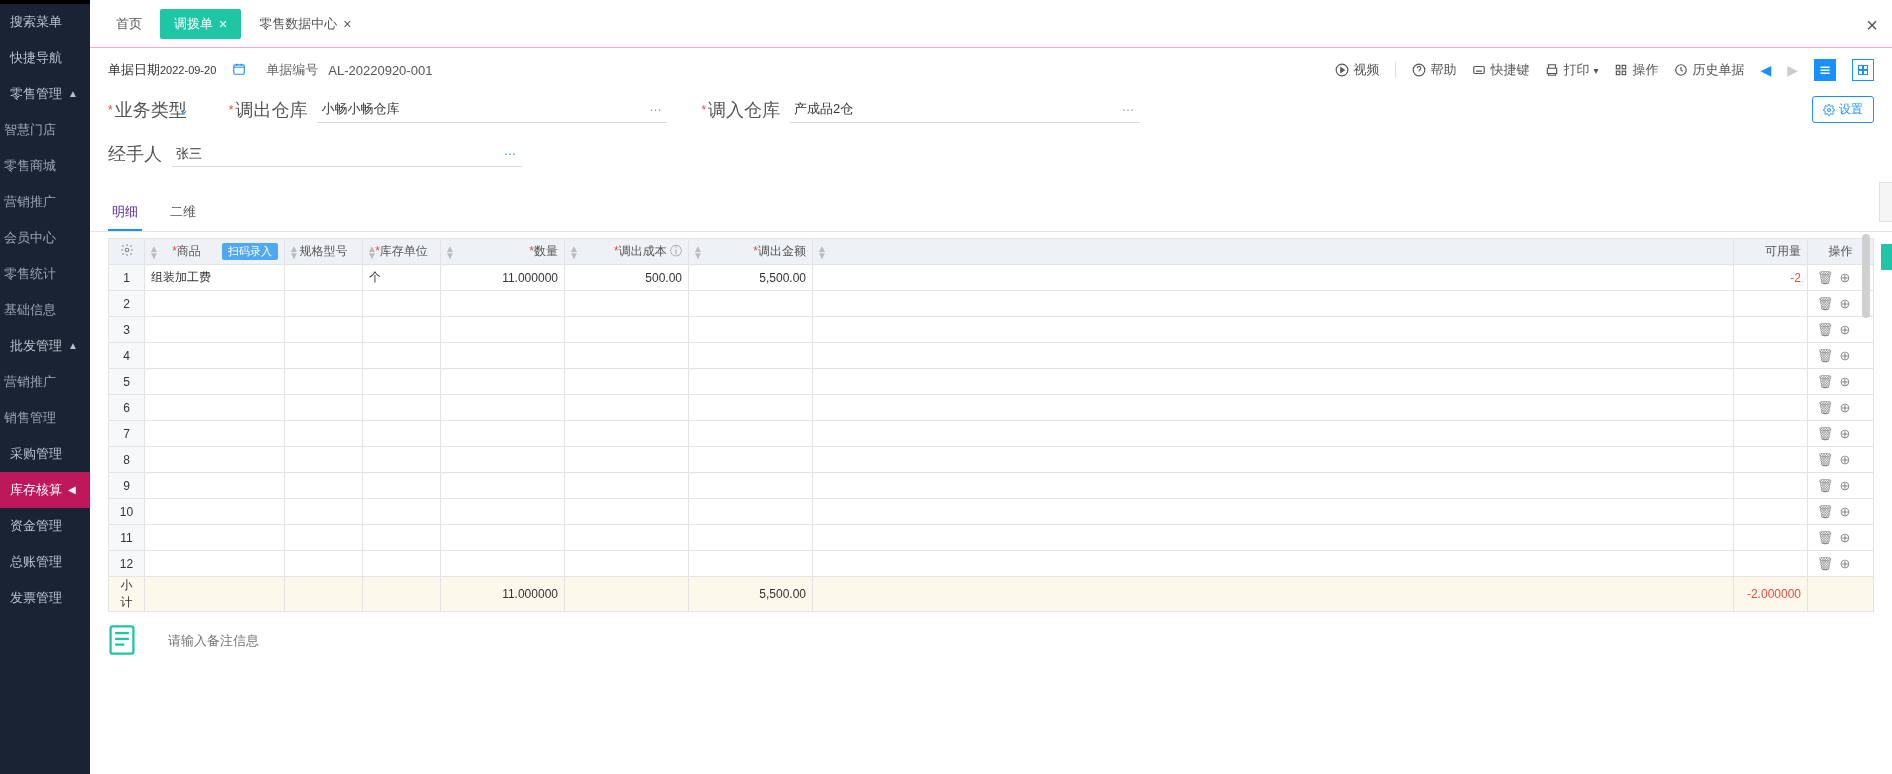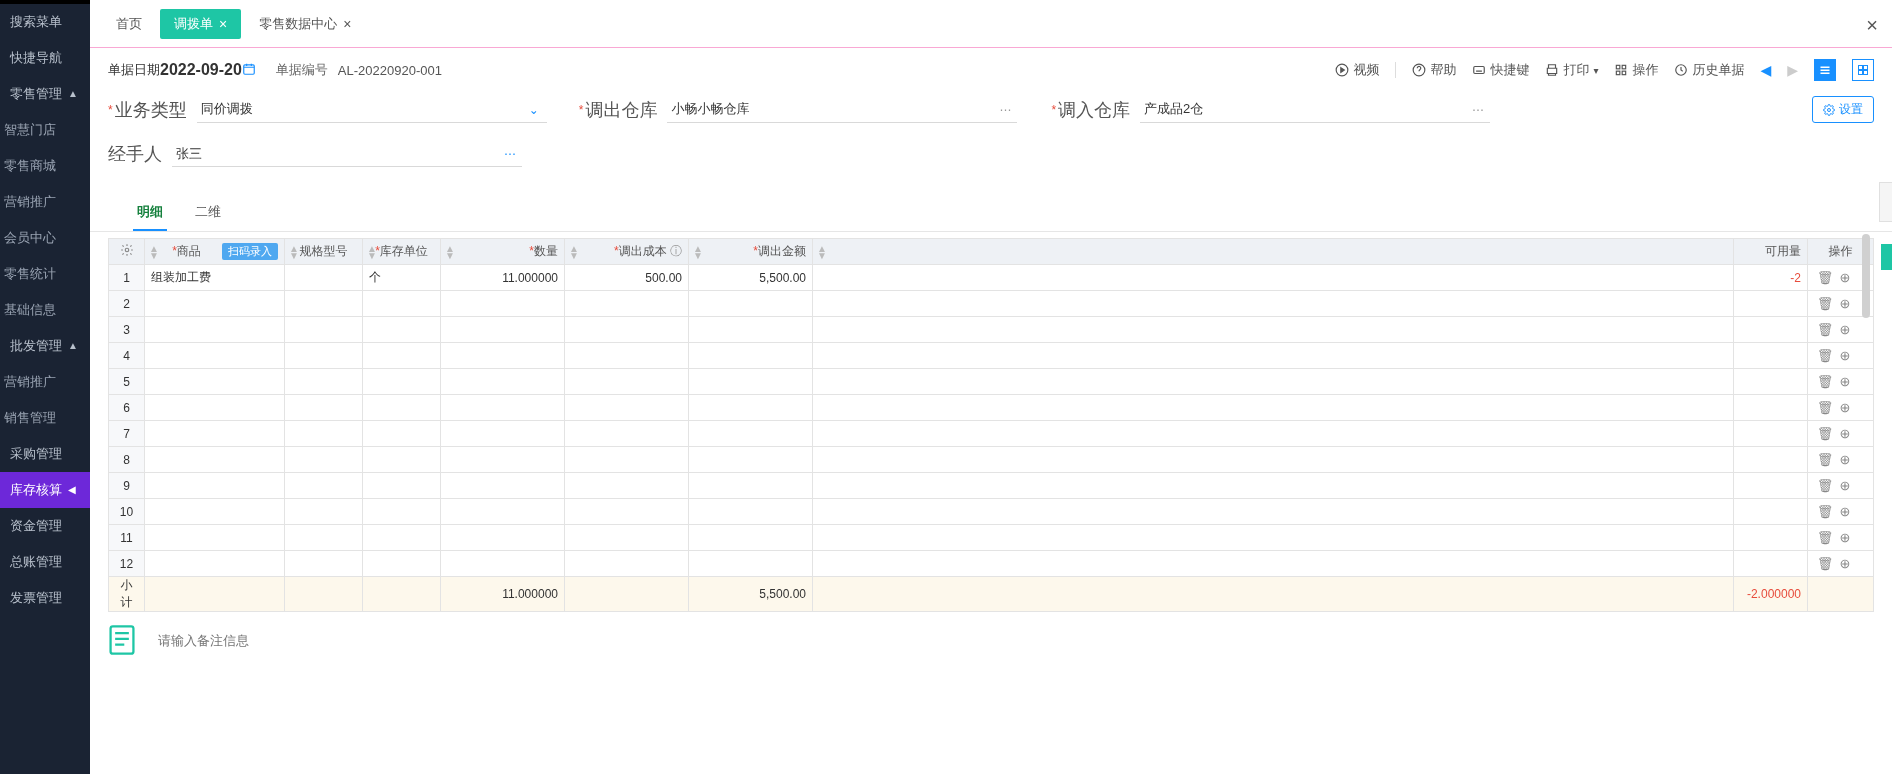--- a/index.html
+++ b/index.html
@@ -5,34 +5,34 @@
 * { box-sizing: border-box; margin: 0; padding: 0; }
 body { font-family: "Microsoft YaHei", Arial, sans-serif; font-size: 12px; color: #333; background: #fff; overflow: hidden; }
 .app { display: flex; width: 1892px; height: 774px; }
 
 
 .sidebar { width: 90px; background: #1a2333; color: #b8c0cc; display: flex; flex-direction: column; font-size: 13px; }
 .sidebar-top { height: 4px; background: #000; }
 .sidebar-item { height: 36px; line-height: 36px; padding-left: 10px; cursor: pointer; display: flex; align-items: center; }
 .sidebar-item.header { font-weight: normal; }
 .sidebar-item.sub { padding-left: 4px; color: #9aa4b3; }
-.sidebar-item.active { background: #6d28d9; color: #fff; }
+.sidebar-item.active { background: #be185d; color: #fff; }
 .tri { margin-left: 6px; font-size: 10px; }
 
 
 .main { flex: 1; display: flex; flex-direction: column; position: relative; }
 .tabs-bar { height: 48px; border-bottom: 1px solid #f9a8d4; display: flex; align-items: center; padding: 0 12px; position: relative; }
 .tab { padding: 0 14px; height: 30px; line-height: 30px; margin-right: 4px; font-size: 13px; color: #555; display: flex; align-items: center; cursor: pointer; }
 .tab.active { background: #1ec6a5; color: #fff; border-radius: 2px; }
 .tab .close { margin-left: 6px; font-size: 14px; color: inherit; }
 .tabs-close-all { position: absolute; right: 14px; top: 14px; font-size: 20px; color: #555; cursor: pointer; }
 
 
 .doc-header { height: 44px; display: flex; align-items: center; padding: 0 18px; font-size: 13px; }
-.doc-date { color: #333; margin-right: 0; font-size: 16px; font-weight: bold; }
+.doc-date { color: #333; margin-right: 16px; font-size: 11px; }
 .cal-icon { color: #1890ff; margin-right: 20px; font-size: 14px; }
 .doc-num-lbl { color: #666; margin-right: 10px; }
 .doc-num { color: #555; }
 .toolbar { margin-left: auto; display: flex; align-items: center; gap: 16px; color: #555; font-size: 13px; }
 .tb-item { display: flex; align-items: center; gap: 4px; cursor: pointer; }
 .tb-item svg, .tb-item .ico { width: 14px; height: 14px; }
 .tb-sep { width: 1px; height: 16px; background: #ddd; }
 .nav-arrow { color: #1890ff; font-size: 14px; cursor: pointer; }
 .nav-arrow.dis { color: #ccc; }
 .view-btn { width: 22px; height: 22px; border: 1px solid #1890ff; display: flex; align-items: center; justify-content: center; cursor: pointer; }
@@ -50,21 +50,21 @@
 .form-input.w1 { width: 350px; }
 .form-input.w2 { width: 350px; }
 .form-input.w3 { width: 350px; }
 .input-suffix { margin-left: -18px; color: #999; font-size: 12px; cursor: pointer; }
 .suffix-blue { color: #1890ff; }
 .btn-settings { margin-left: auto; border: 1px solid #1890ff; color: #1890ff; background: #fff; padding: 4px 10px; border-radius: 3px; cursor: pointer; display: flex; align-items: center; gap: 4px; font-size: 12px; }
 
 
 .sub-tabs { display: flex; border-bottom: 1px solid #e6e6e6; padding: 0 18px; }
 .sub-tab { padding: 8px 4px; margin-right: 24px; cursor: pointer; color: #555; font-size: 13px; }
-.sub-tab.active { color: #15803d; border-bottom: 2px solid #1890ff; font-weight: 700; margin-left: 25px; }
+.sub-tab.active { color: #4c1d95; border-bottom: 2px solid #1890ff; font-weight: 400; }
 
 
 .table-wrap { padding: 6px 18px 0; }
 table.grid { width: 100%; border-collapse: collapse; table-layout: fixed; }
 table.grid th, table.grid td { border: 1px solid #e3e3e3; height: 26px; padding: 0 6px; font-size: 12px; }
 table.grid th { background: #eef1f5; color: #555; font-weight: normal; position: relative; }
 table.grid th .req { color: #e74c3c; }
 table.grid th .sort { color: #bbb; font-size: 10px; position: absolute; left: 4px; top: 6px; line-height: 7px; }
 .col-idx { width: 36px; text-align: center; background: #f7f8fa; }
 .col-gear { width: 36px; text-align: center; }
@@ -80,21 +80,21 @@
 td.num { text-align: right; }
 td.neg { color: #e74c3c; text-align: right; }
 .scan-btn { background: #4fa8f0; color: #fff; font-size: 11px; padding: 1px 6px; border-radius: 2px; float: right; cursor: pointer; }
 .row-op { color: #888; cursor: pointer; margin: 0 3px; font-size: 13px; }
 
 
 .subtotal-row td { background: #fdf8ec; border: 1px solid #e8dfc5; }
 .subtotal-row .neg { color: #e74c3c; font-weight: 500; }
 
 
-.footer { display: flex; align-items: center; padding: 12px 18px; gap: 22px; }
+.footer { display: flex; align-items: center; padding: 12px 18px; gap: 32px; }
 .footer-icon { width: 28px; height: 32px; }
 .remark-input { flex: 0 0 520px; border: none; color: #aaa; font-size: 13px; outline: none; }
 
 
 .right-edge { position: absolute; right: -1px; top: 182px; width: 14px; height: 40px; background: #f5f5f5; border: 1px solid #e0e0e0; border-right: none; }
 .right-edge2 { position: absolute; right: -1px; top: 244px; width: 12px; height: 26px; background: #1ec6a5; }
 
 
 .scroll-thumb { position: absolute; right: 22px; top: 234px; width: 8px; height: 84px; background: #d0d0d0; border-radius: 4px; }
 </style>
@@ -230,21 +230,20 @@
             </svg>
           </div>
       </div>
     </div>
 
     <div class="form-area">
       <div class="form-row">
         <div class="form-field">
           <span class="req">*</span>
             <span class="flabel">业务类型</span>
-          <input class="form-input w1" value="同价调拨" style="">
           <span class="input-suffix suffix-blue">⌄</span>
         </div>
         <div class="form-field">
           <span class="req">*</span>
             <span class="flabel">调出仓库</span>
           <input class="form-input w2" value="小畅小畅仓库" style="">
           <span class="input-suffix">⋯</span>
         </div>
         <div class="form-field">
           <span class="req">*</span>

